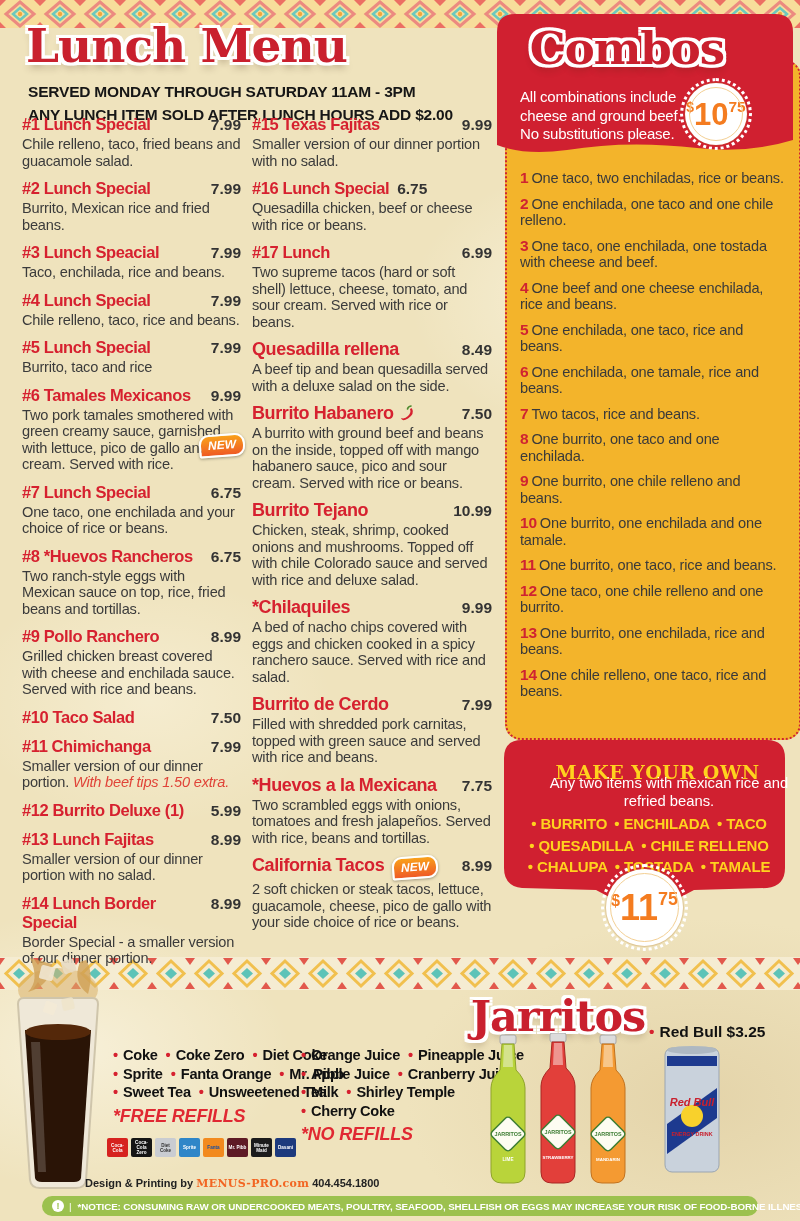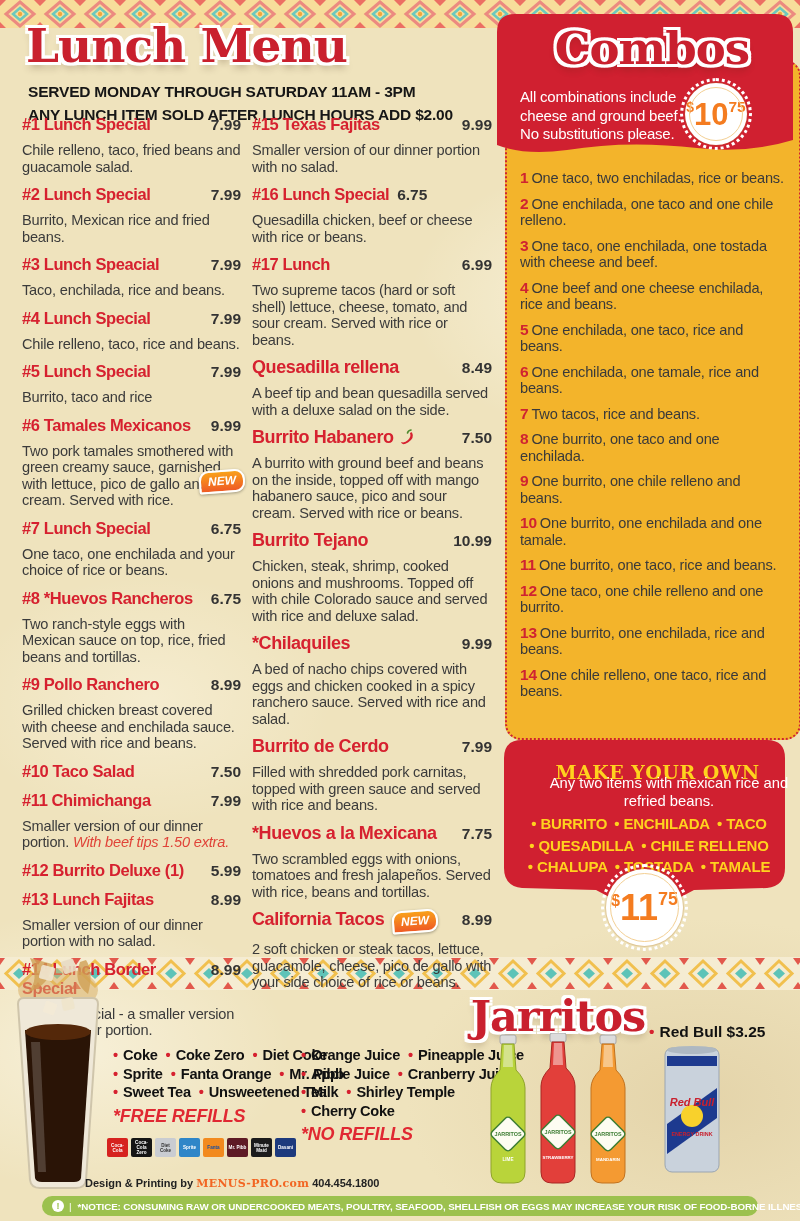--- a/index.html
+++ b/index.html
@@ -22,35 +22,35 @@
 
   .col{position:absolute;top:115px;}
   .col-left{left:22px;width:219px;}
   .col-mid{left:252px;width:240px;}
   .item{position:relative;margin-bottom:10px;}
   .head{display:flex;align-items:baseline;}
   .name{color:#d6212f;font-weight:bold;font-size:16.5px;line-height:19px;letter-spacing:-0.4px;}
   .item.big .name{font-size:18px;}
   .price{margin-left:auto;font-size:15.5px;color:#333;font-weight:600;}
   .item.inline .price{margin-left:8px;}
-  .desc{font-size:14.6px;color:#3b3b3b;line-height:16.5px;margin-top:8px;letter-spacing:-0.2px;}
+  .desc{font-size:14.6px;color:#3b3b3b;line-height:16.5px;margin-top:2px;letter-spacing:-0.2px;}
   .note{color:#e04338;font-style:italic;}
   .new-badge{display:inline-block;background:linear-gradient(#f9a11b,#ef5a24);color:#fff;font-weight:bold;font-style:italic;
     font-size:12px;line-height:12px;padding:3px 7px 4px;border-radius:10px 10px 10px 2px;border:2px solid #fff;
     box-shadow:0 1px 3px rgba(0,0,0,.35);transform:rotate(-4deg);margin-left:8px;}
   .bp-float .new-badge{position:absolute;right:-4px;bottom:16px;margin-left:0;}
   .pepper{margin-left:6px;align-self:center;line-height:0;}
 
   
   .combos-yellow{position:absolute;left:505px;top:60px;width:296px;height:680px;background:#f3b42b;
     border:2px dotted #cf2331;border-radius:16px;box-sizing:border-box;padding:108px 13px 0 13px;}
   .citem{margin-bottom:9px;font-size:14.6px;color:#3a3a3a;line-height:16.5px;letter-spacing:-0.2px;}
   .cnum{color:#cf2331;font-weight:bold;font-size:15.5px;margin-right:3px;}
   .combos-header{position:absolute;left:497px;top:14px;width:296px;height:146px;}
-  .combos-title{position:absolute;left:505px;top:22px;width:244px;text-align:right;font-size:45px;}
+  .combos-title{position:absolute;left:505px;top:22px;width:244px;text-align:center;font-size:45px;}
   .combos-note{position:absolute;left:520px;top:88px;width:162px;color:#fff;font-size:15px;line-height:18.5px;letter-spacing:-0.2px;}
 
   .stamp{position:absolute;background:#fff;border-radius:50%;outline:3px dotted #fff;outline-offset:2px;
     display:flex;align-items:center;justify-content:center;box-shadow:0 0 0 1px rgba(180,120,40,.25);}
   .stamp .ring{position:absolute;inset:4px;border:1.5px solid #f3cf93;border-radius:50%;}
   .stamp .amt{color:#f47c20;font-weight:bold;line-height:1;display:flex;align-items:flex-start;}
   .stamp .cur{font-size:0.45em;margin-top:0.18em;}
   .stamp .frac{font-size:0.5em;margin-top:0.05em;}
   .stamp-combo{left:685px;top:83px;width:62px;height:62px;}
   .stamp-combo .amt{font-size:31px;}

